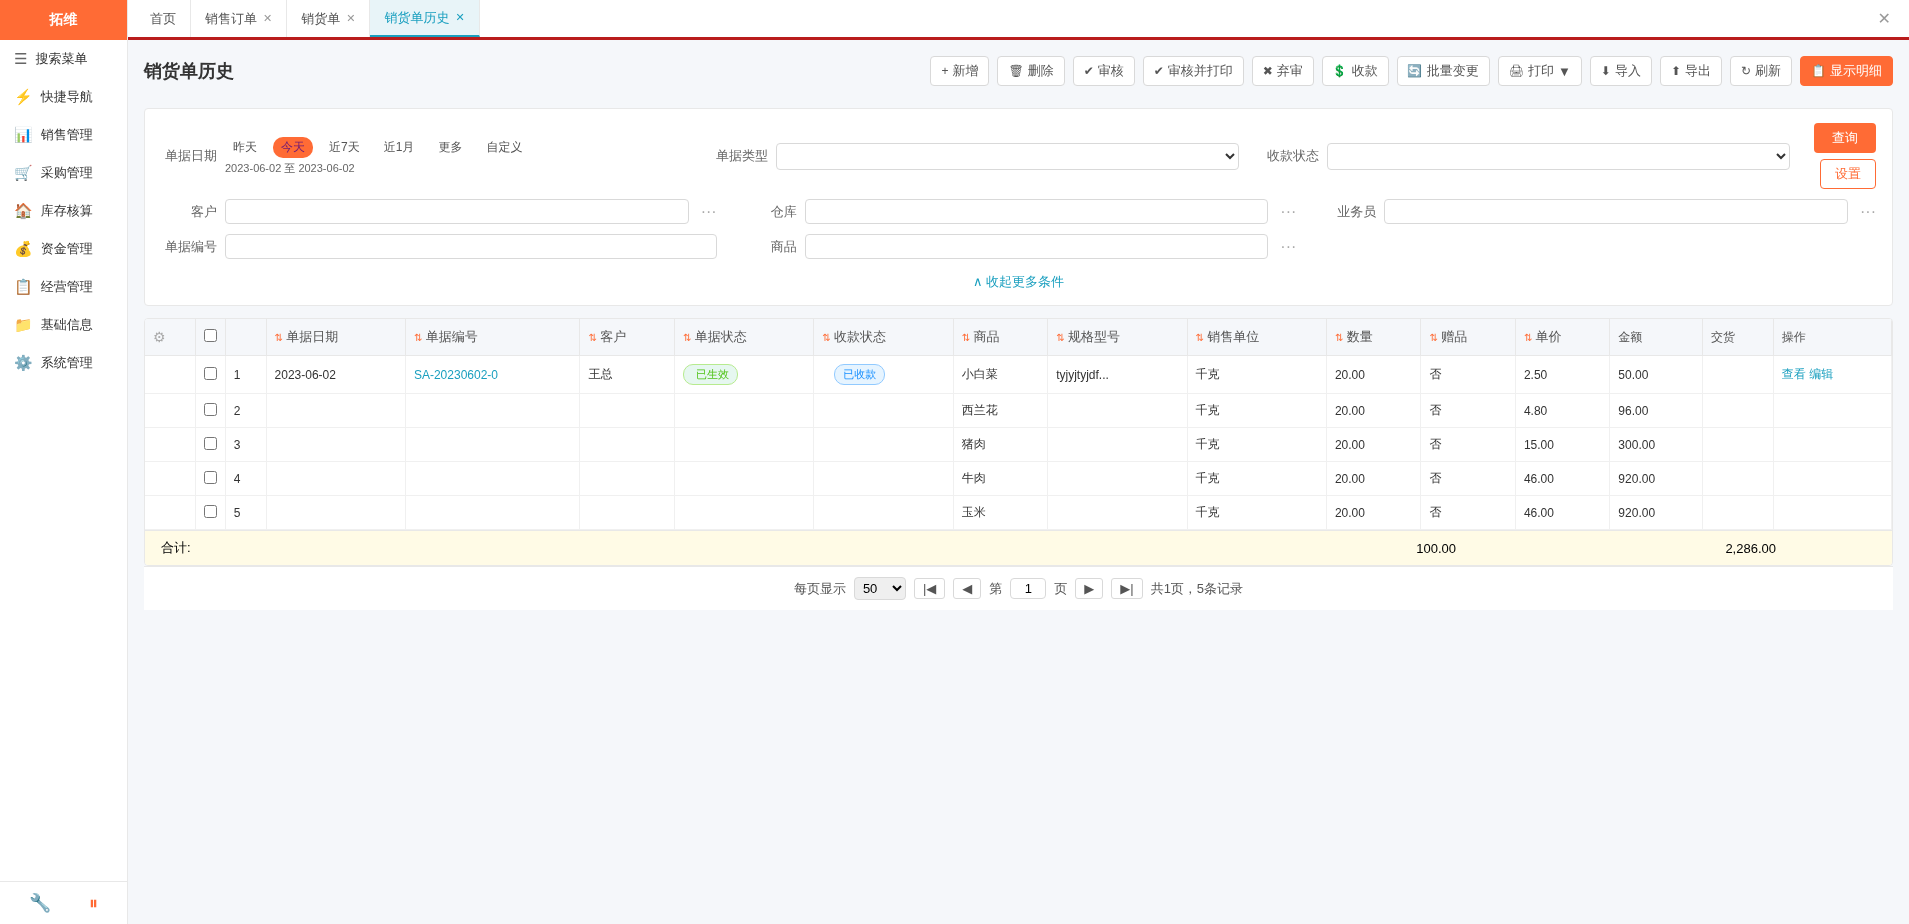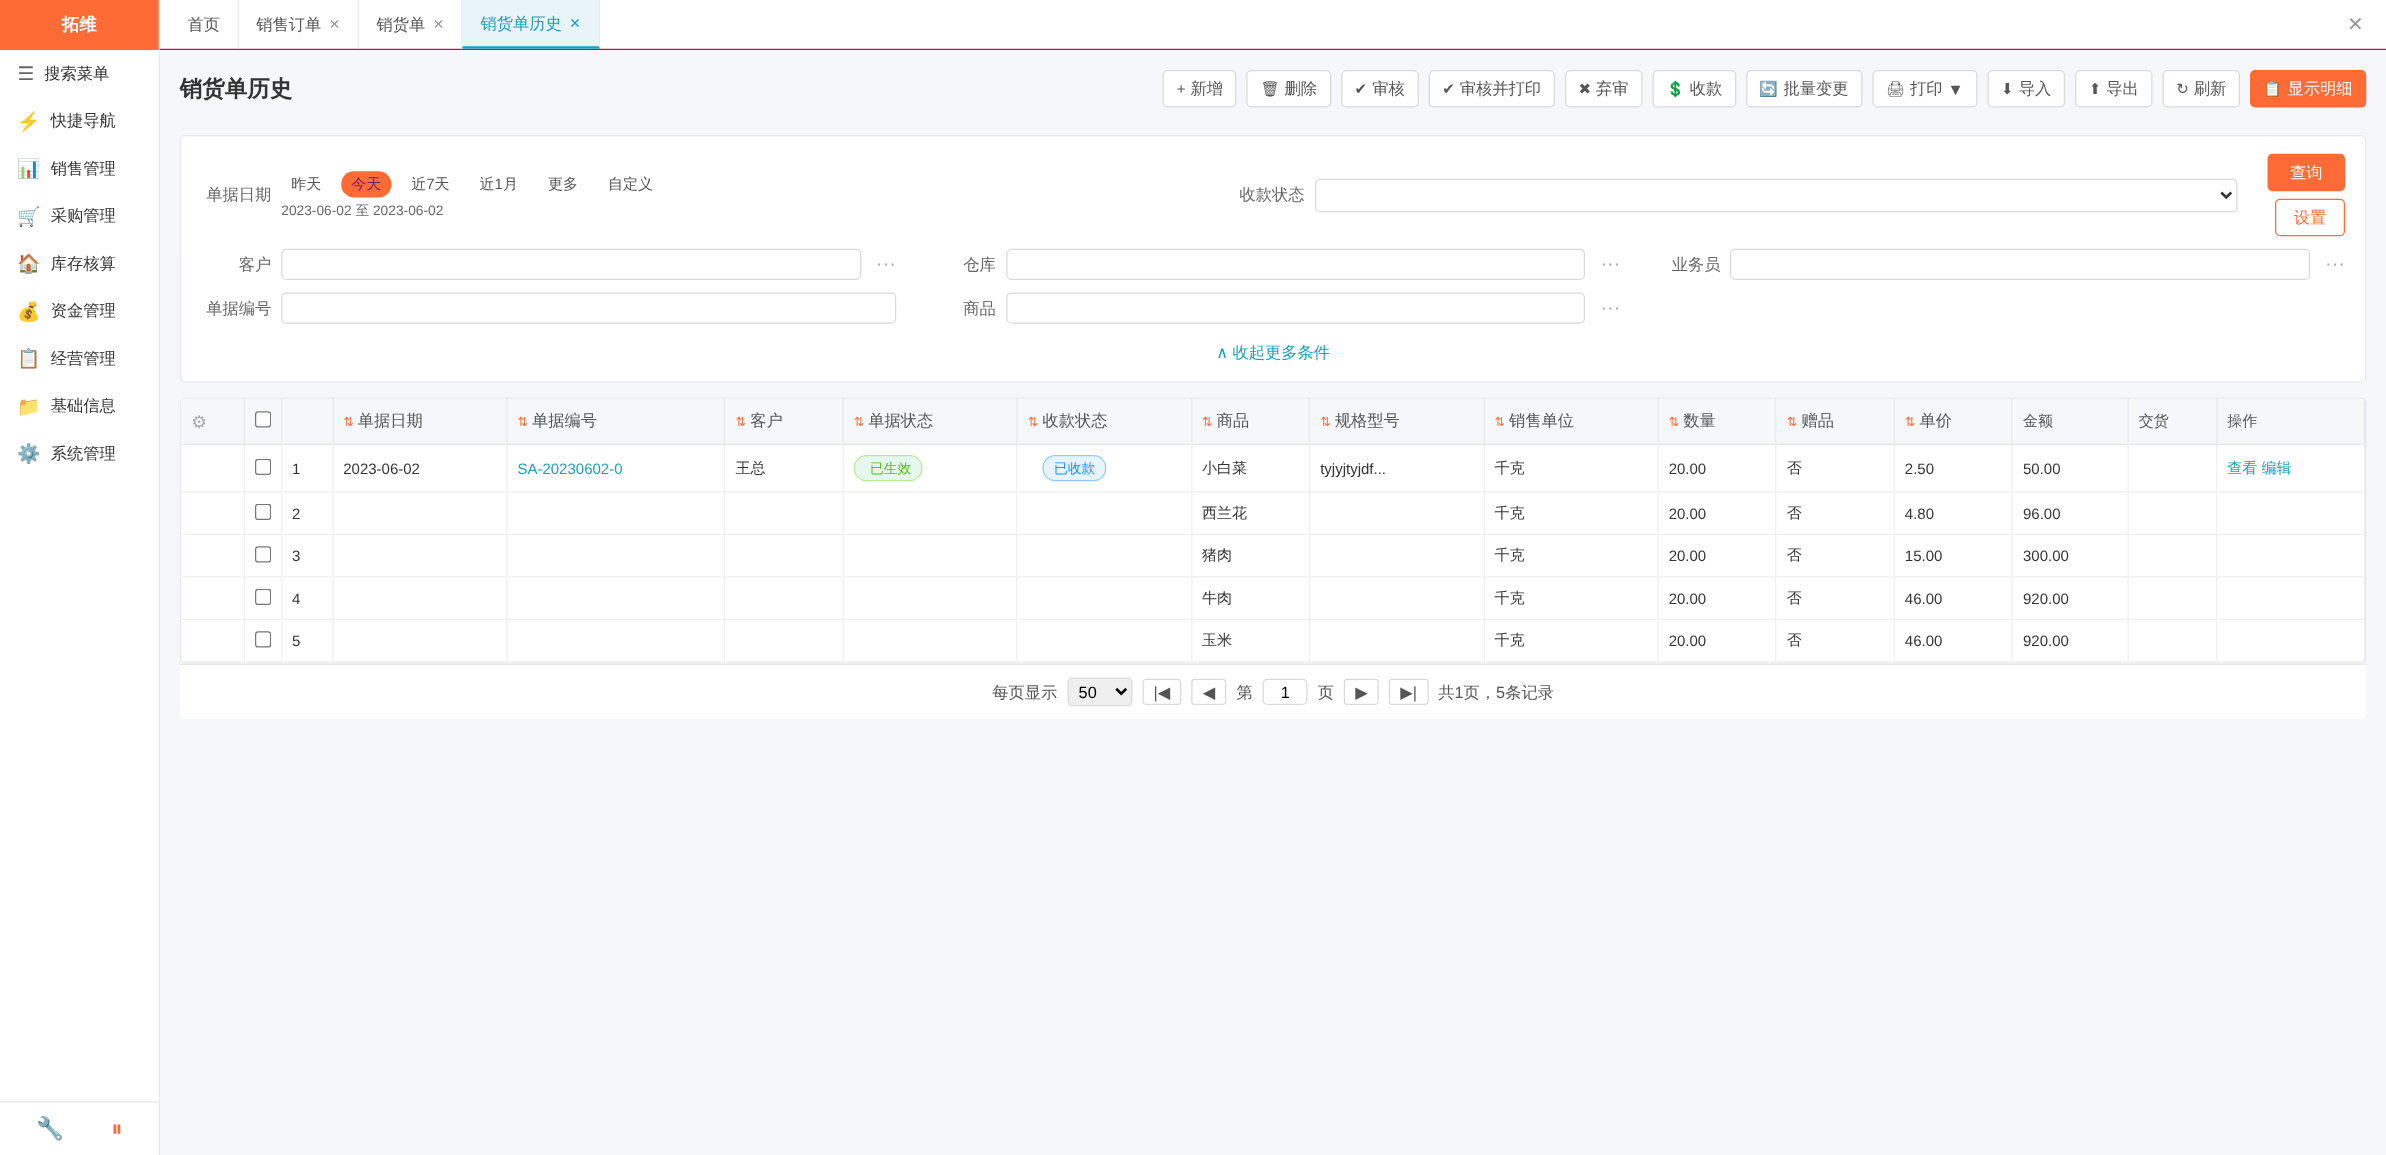--- a/index.html
+++ b/index.html
@@ -49,21 +49,21 @@
       display: flex;
       flex-direction: column;
       overflow: hidden;
     }
 
     
     .tabs-bar {
       display: flex;
       align-items: center;
       background: #fff;
-      border-bottom: 1px solid #b91c1c;
+      border-bottom: 3px solid #b91c1c;
       height: 40px;
       padding: 0 8px;
     }
     .tab {
       display: flex;
       align-items: center;
       padding: 0 14px;
       height: 100%;
       border-right: 1px solid #e8e8e8;
       cursor: pointer;
@@ -430,20 +430,26 @@
             <div class="date-shortcuts">
               <span class="date-btn">昨天</span>
               <span class="date-btn active">今天</span>
               <span class="date-btn">近7天</span>
               <span class="date-btn">近1月</span>
               <span class="date-btn">更多</span>
               <span class="date-btn">自定义</span>
             </div>
             <div style="font-size:11px;color:#666;margin-top:3px;">2023-06-02 至 2023-06-02</div>
           </div>
+        </div>
+        <div class="filter-item">
+          <span class="filter-label">单据类型</span>
+          <select class="filter-select">
+            <option value=""></option>
+          </select>
         </div>
         <div class="filter-item">
           <span class="filter-label">收款状态</span>
           <select class="filter-select">
             <option value=""></option>
           </select>
         </div>
         <div style="display:flex;flex-direction:column;gap:6px;align-items:flex-end;">
           <button class="query-btn">查询</button>
           <button class="settings-btn">设置</button>
@@ -602,20 +608,27 @@
     <td>20.00</td>
     <td>否</td>
     <td>46.00</td>
     <td>920.00</td>
     <td></td>
     <td></td>
   </tr>
           </tbody>
       </table>
 
+      <div style="background:#fffbe6;border-top:1px solid #e8e8e8;display:flex;align-items:center;padding:8px 16px;font-size:12px;">
+        <span style="min-width:80px;">合计:</span>
+        <span style="flex:1;"></span>
+        <span style="min-width:100px;text-align:right;margin-right:160px;">100.00</span>
+        <span style="flex:0 0 80px;"></span>
+        <span style="min-width:80px;text-align:right;margin-right:100px;">2,286.00</span>
+      </div>
     </div>
 
     <div class="pagination">
       <span>每页显示</span>
       <select class="page-size-select">
         <option value="50">50</option>
         <option value="20">20</option>
         <option value="100">100</option>
       </select>
       <button class="page-btn">|◀</button>

